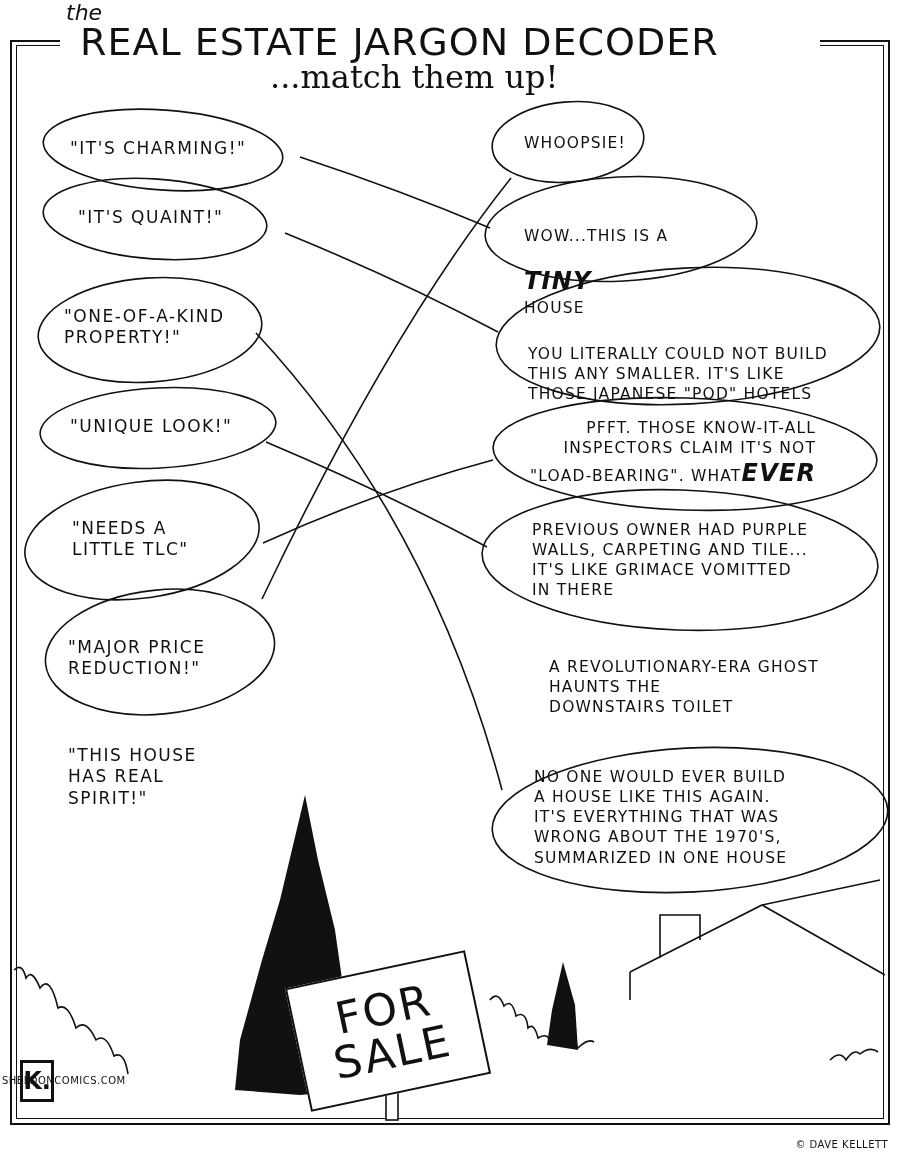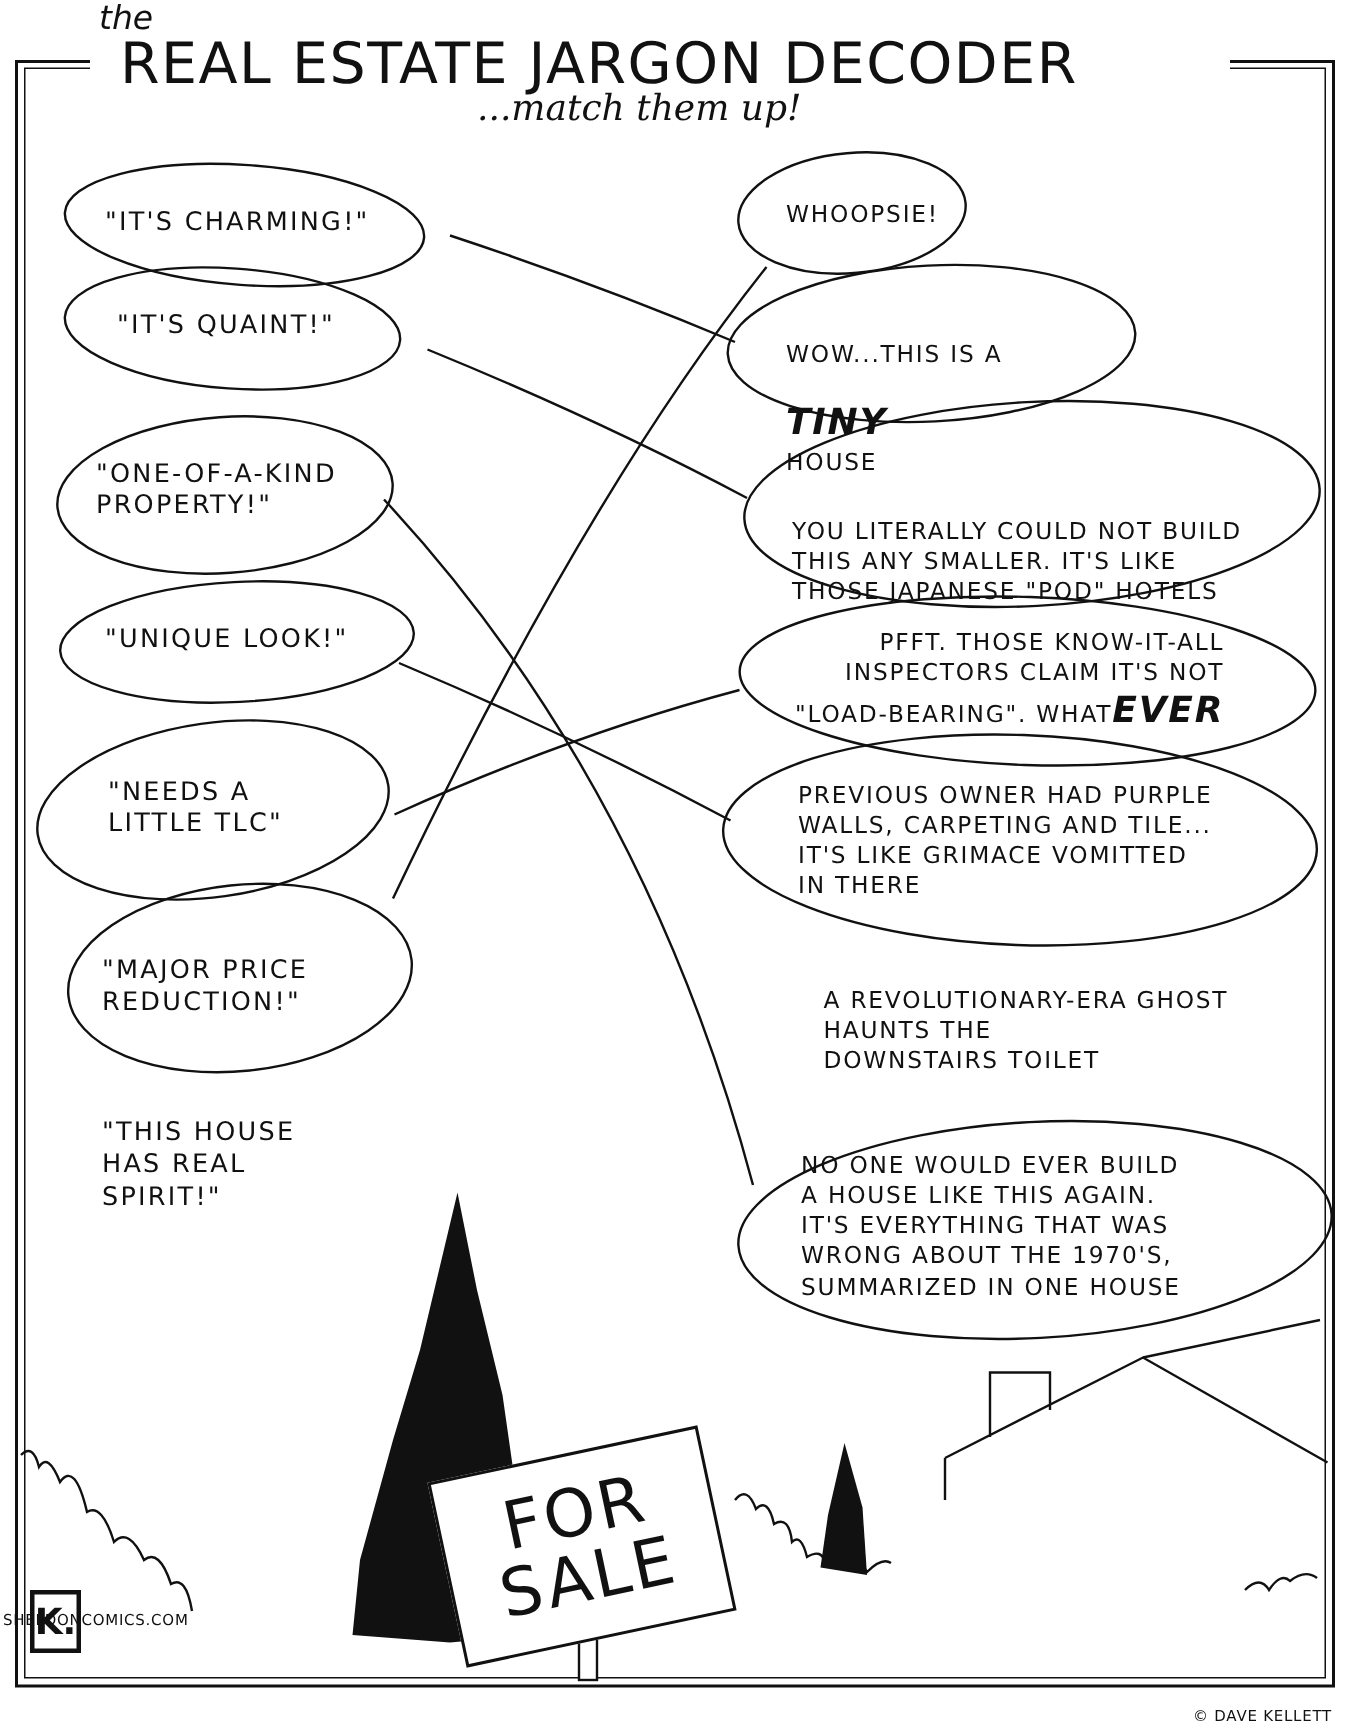--- a/index.html
+++ b/index.html
@@ -4,21 +4,21 @@
 <style>
   html, body { margin:0; padding:0; background:#fff; }
   body { width:900px; height:1153px; position:relative; overflow:hidden;
          font-family:"DejaVu Sans", sans-serif; color:#111; }
   .abs { position:absolute; }
   .frame-outer { left:10px; top:40px; width:880px; height:1085px; border:2px solid #111; box-sizing:border-box; }
   .frame-inner { left:16px; top:45px; width:868px; height:1074px; border:1.5px solid #111; box-sizing:border-box; }
   .title-wrap { left:60px; top:0px; width:760px; height:60px; background:#fff; }
   .title-the { left:32px; top:0px; font-size:22px; font-style:italic;margin-left:34px; }
   .title-main { left:80px; top:20px; font-size:38px; letter-spacing:1px; white-space:nowrap; }
-  .subtitle { left:270px; top:58px; font-size:24px; font-style:italic; font-family:"DejaVu Serif", serif;margin-left:48px; }
+  .subtitle { left:270px; top:58px; font-size:32px; font-family:"DejaVu Serif", serif; }
   .phrase { font-size:17px; letter-spacing:1.5px; text-transform:uppercase; line-height:1.25; white-space:pre-line; }
   .meaning { font-size:15.5px; letter-spacing:1.2px; text-transform:uppercase; line-height:1.3; white-space:pre-line; }
   .bold-em { font-weight:bold; font-style:italic; font-size:24px; }
   svg.lines { position:absolute; left:0; top:0; }
   .footer-left { left:2px; top:1075px; font-size:10px; letter-spacing:0.5px;text-align:right; }
   .footer-right { right:12px; top:1139px; font-size:10px; letter-spacing:0.5px; }
   .sign { left:296px; top:968px; width:180px; height:122px; border:2.5px solid #111; background:#fff; transform:rotate(-12deg); transform-origin:center; display:flex; flex-direction:column; align-items:center; justify-content:center; font-size:44px; line-height:1.0; letter-spacing:2px; }
   .logo { left:20px; top:1060px; width:34px; height:42px; border:3px solid #111; box-sizing:border-box; display:flex; align-items:center; justify-content:center; font-size:24px; font-weight:bold; }
 </style>
 </head>

